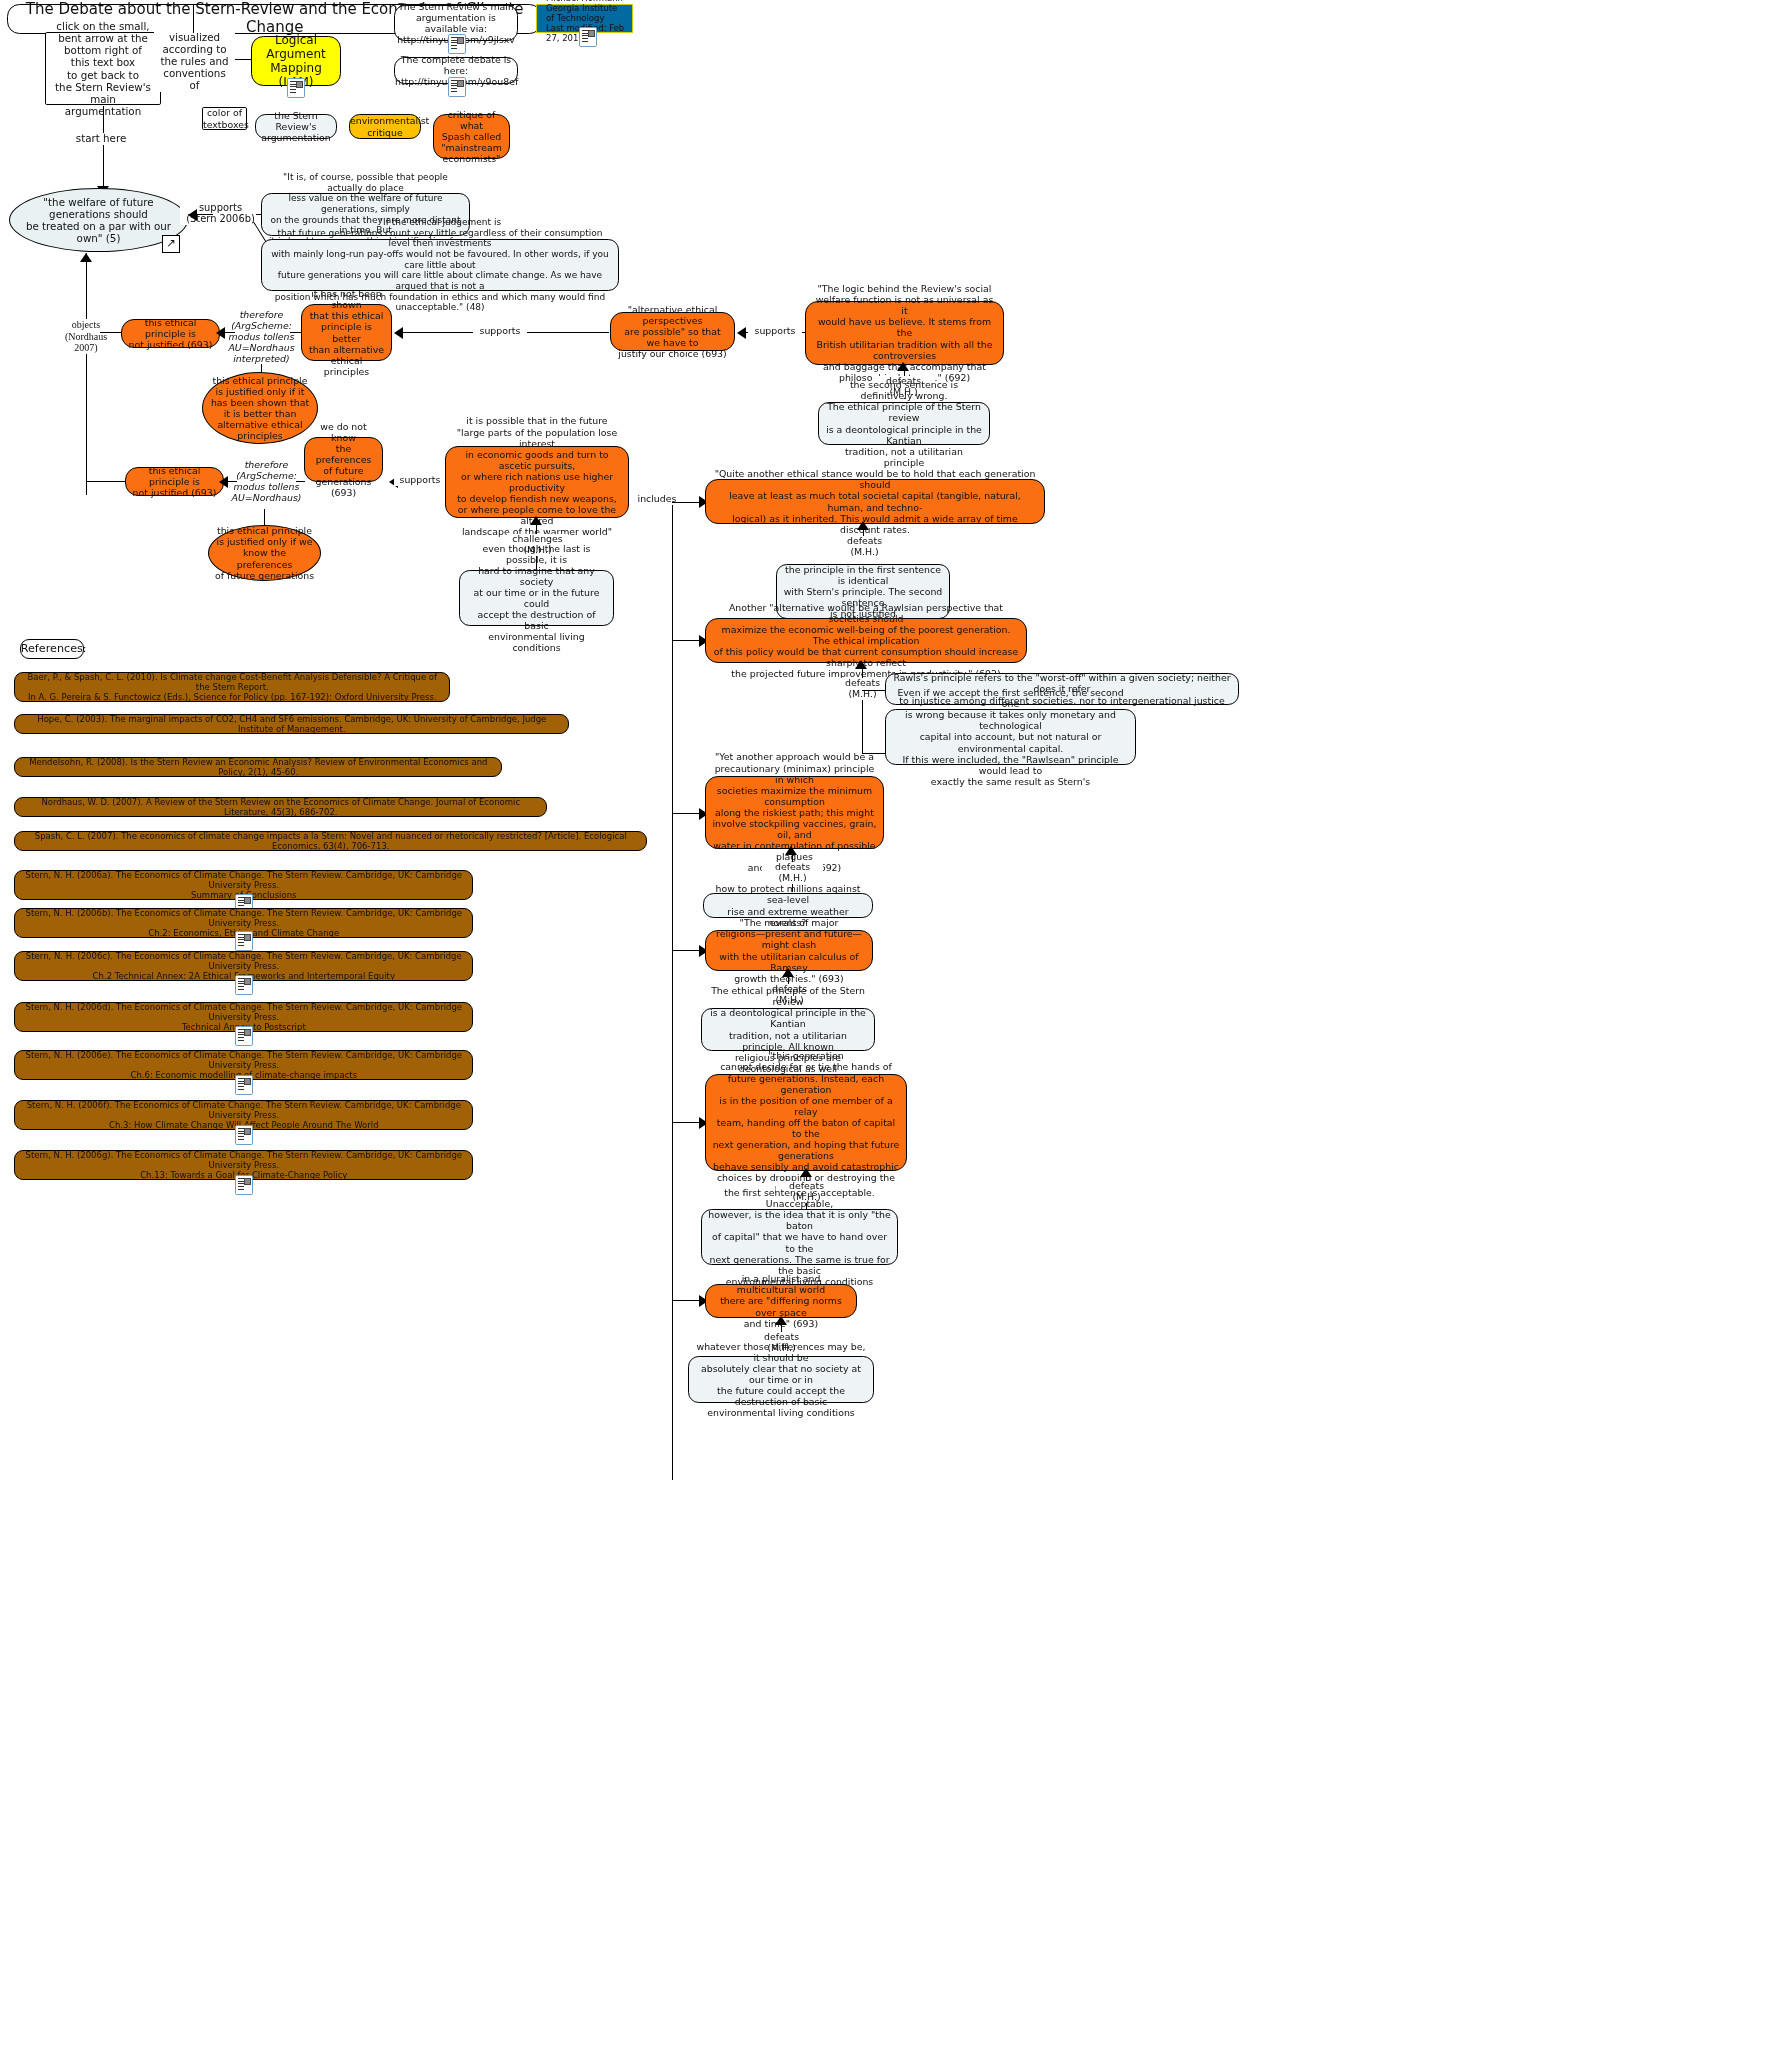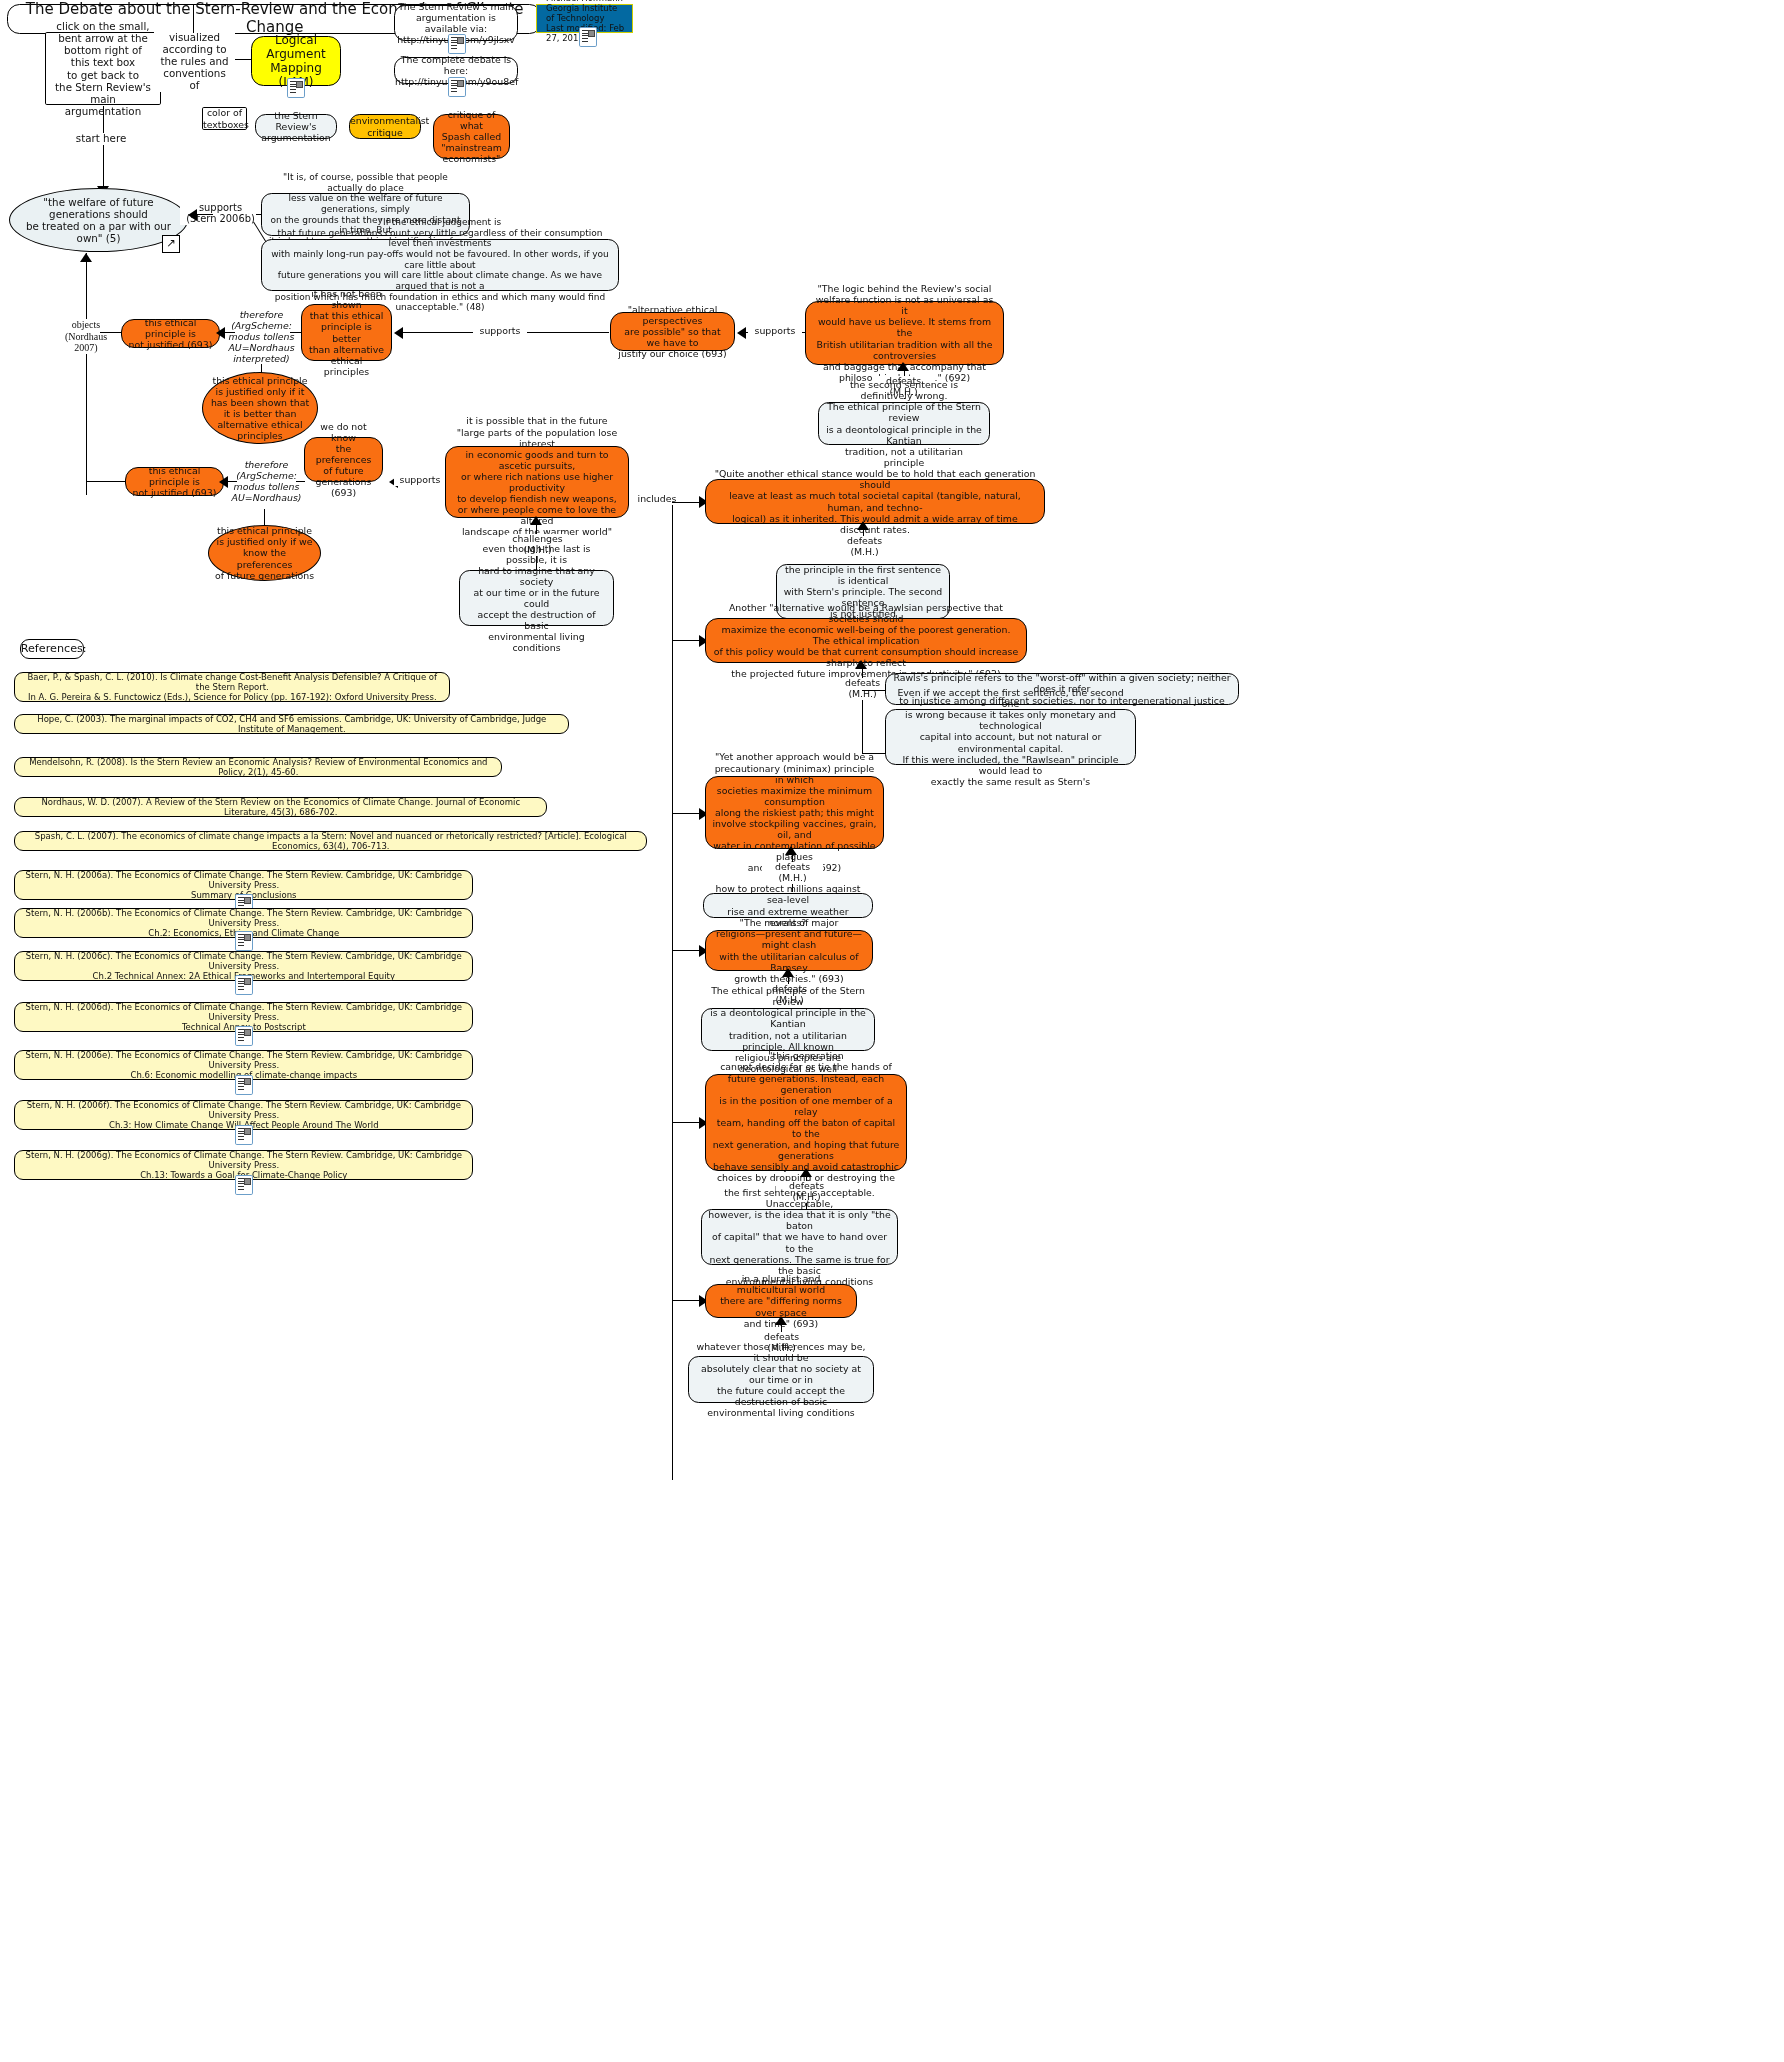--- a/index.html
+++ b/index.html
@@ -11,21 +11,21 @@
   
   .rr{border:1.8px solid #000;border-radius:10.7px;background:#eef3f5;}
   .rect{border:1.3px solid #000;background:#ffffff;border-radius:1.8px;}
   .title{border:1.8px solid #000;border-radius:12.5px;background:#fff;}
   .yellow{border:1.8px solid #000;border-radius:12.5px;background:#ffff00;}
   .yellownote{border:0.9px solid #cfcf00;background:#0369a1;text-align:left;justify-content:flex-start;}
   .orange{border:1.8px solid #000;border-radius:13px;background:#f96f12;}
   .amber{border:1.8px solid #000;border-radius:10.7px;background:#ffc000;}
   .ell{border:1.8px solid #000;border-radius:50%;background:#f96f12;}
   .ellblue{border:1.8px solid #000;border-radius:50%;background:#eaf1f3;}
-  .refbox{border:1.3px solid #000;border-radius:9px;background:#fef9c3;text-align:center;}
+  .refbox{border:1.3px solid #000;border-radius:9px;background:#a16207;text-align:center;}
   .refbox span.txt{white-space:pre-line;}
   .reftitle{border:1.3px solid #000;border-radius:9px;background:#fff;}
 
   
   .ln{position:absolute;background:#000;}
   .lnh{height:1.4px;}
   .lnv{width:1.4px;}
   .arr{position:absolute;width:0;height:0;}
   .arr-d{border-left:6.3px solid transparent;border-right:6.3px solid transparent;border-top:9.9px solid #000;}
   .arr-u{border-left:6.3px solid transparent;border-right:6.3px solid transparent;border-bottom:9.9px solid #000;}

